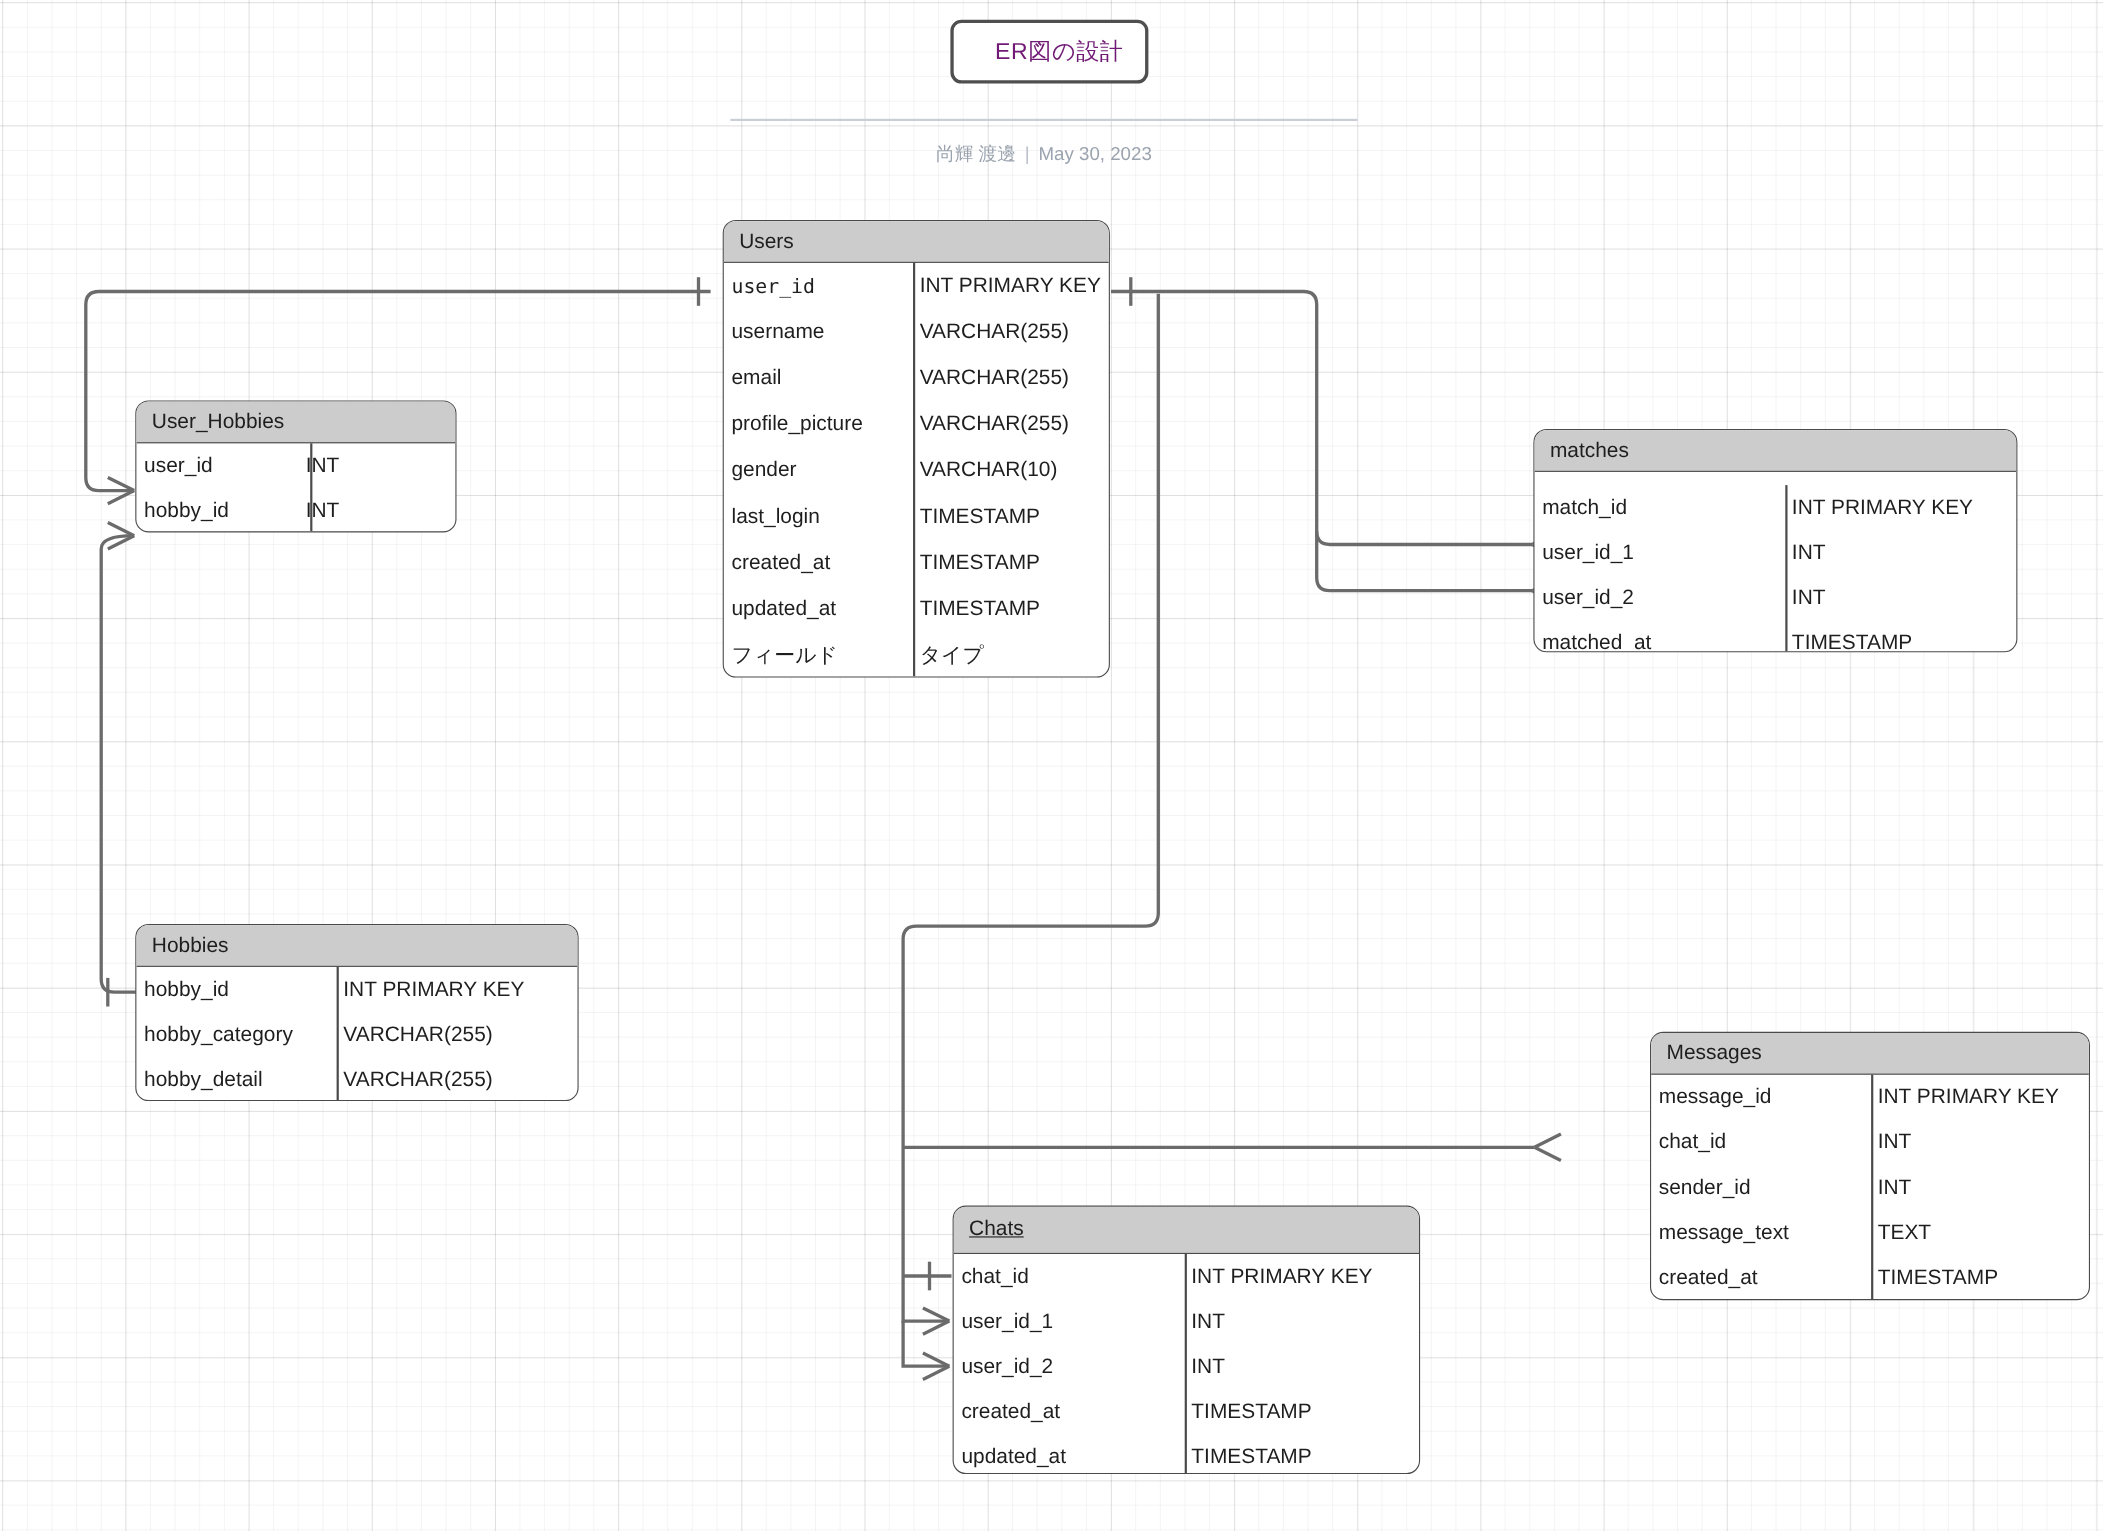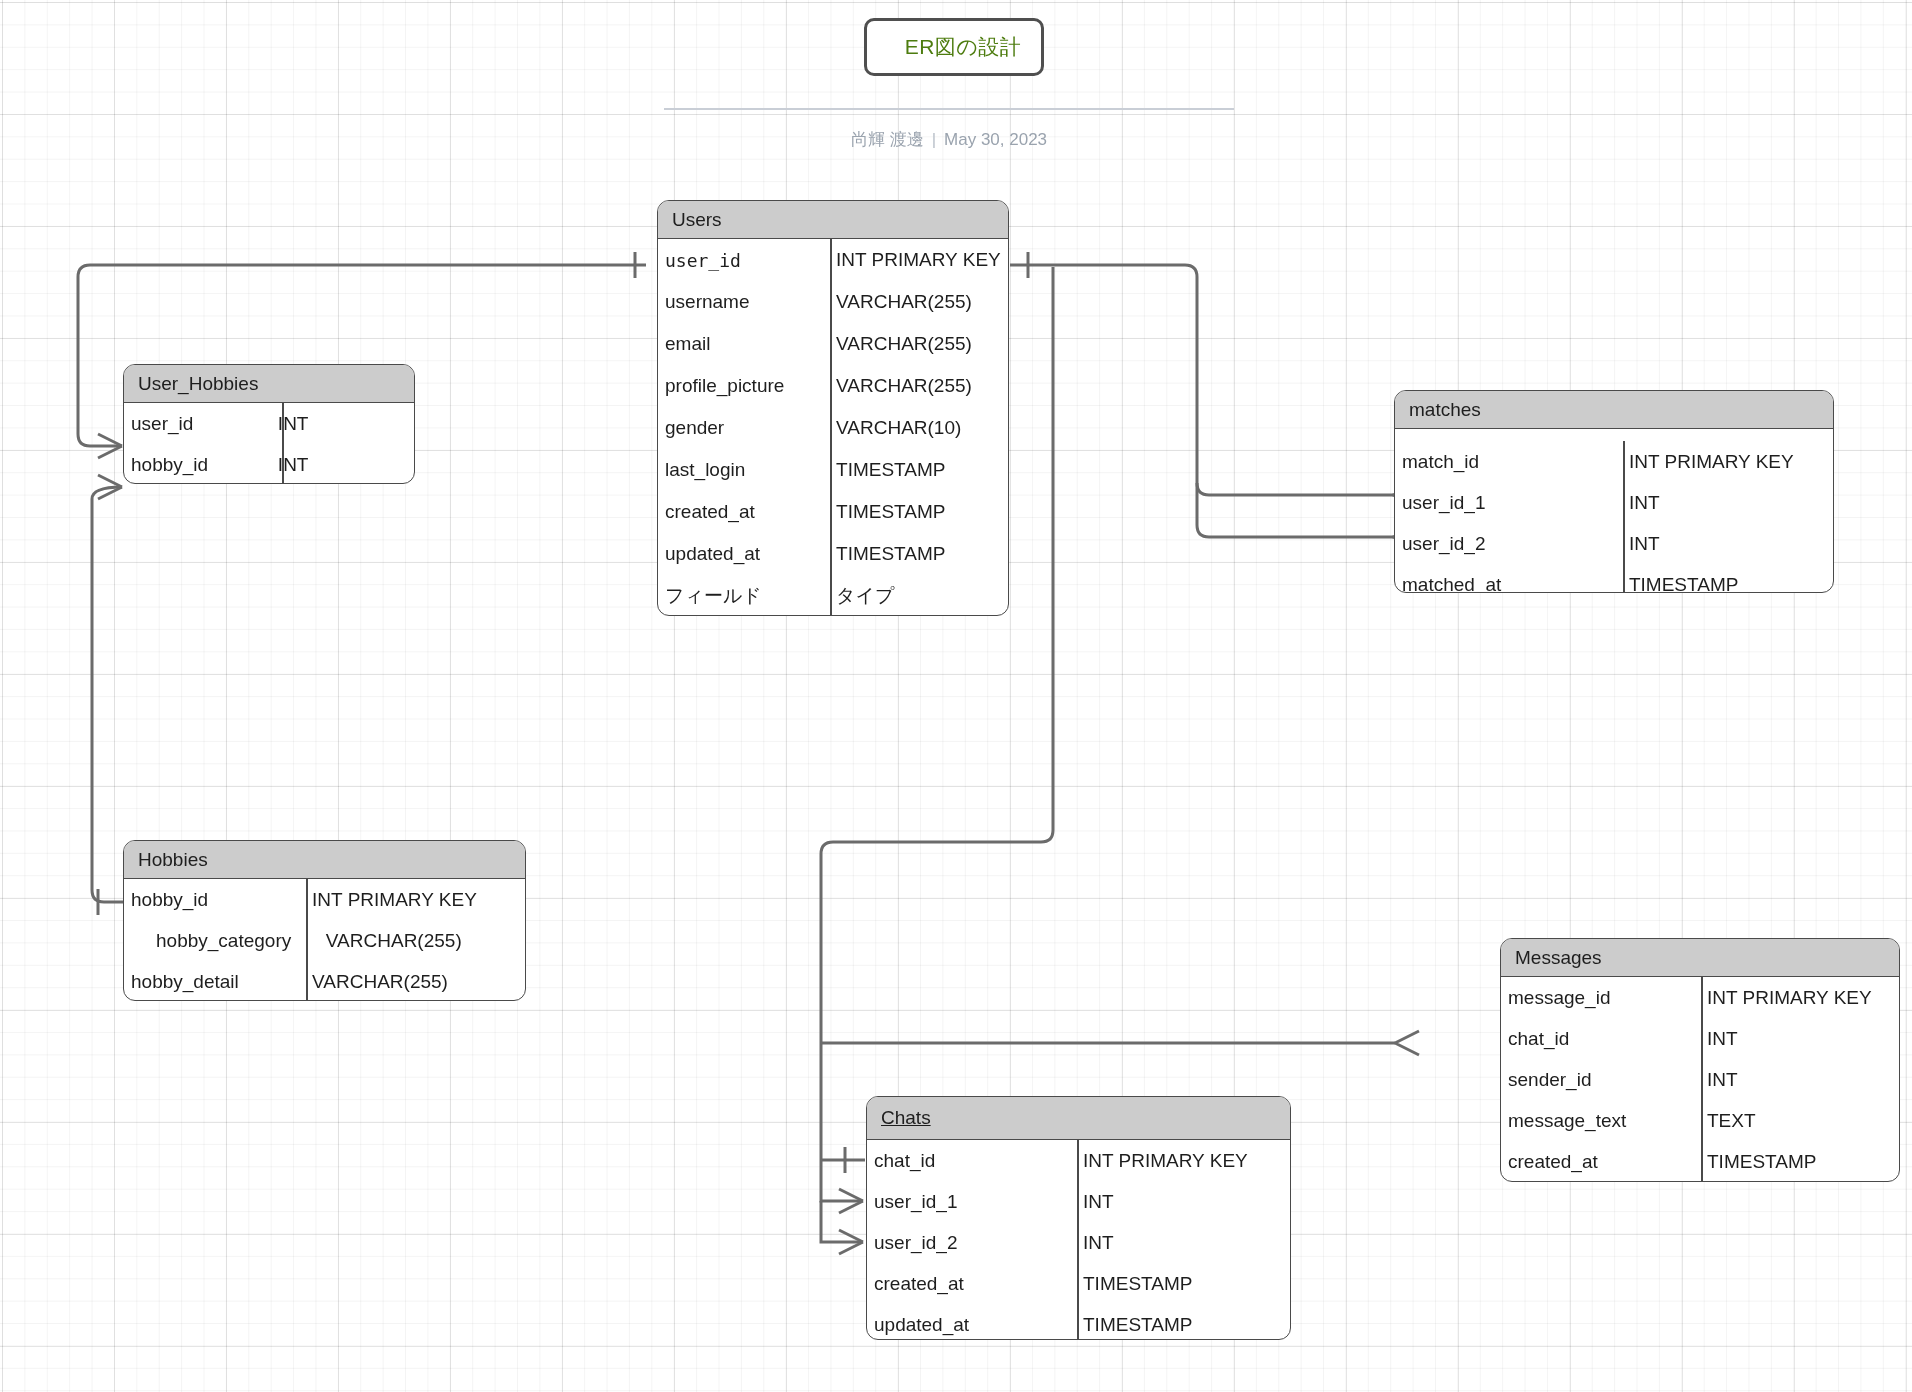--- a/index.html
+++ b/index.html
@@ -37,21 +37,21 @@
     border: 3px solid #4f4f4f;
     border-radius: 10px;
     background: #ffffff;
     display: flex;
     align-items: center;
     justify-content: center;
     box-sizing: border-box;
   }
   #title-text {
     font-size: 21px;
-    color: #4d7c0f;
+    color: #701a75;
     letter-spacing: 0.5px;
     margin-left: 18px;
   }
   #title-rule {
     position: absolute;
     left: 664px;
     top: 108px;
     width: 570px;
     height: 2px;
     background: #c9ced6;
@@ -233,21 +233,21 @@
     <div class="table-header" style="height:38px;">
       <span>Hobbies</span>
     </div>
     <div class="table-body" style="height:121px;">
       <div class="col-divider" style="left:182px;"></div>
       <div class="row" style="height:41px;">
         <div class="cell-field" style="width:182px;">hobby_id</div>
         <div class="cell-type" style="width:221px;">INT PRIMARY KEY</div>
       </div>
       <div class="row" style="height:41px;">
-        <div class="cell-field" style="width:182px;margin-left:25px;">hobby_category</div>
+        <div class="cell-field" style="width:182px;">hobby_category</div>
         <div class="cell-type" style="width:221px;">VARCHAR(255)</div>
       </div>
       <div class="row" style="height:41px;">
         <div class="cell-field" style="width:182px;">hobby_detail</div>
         <div class="cell-type" style="width:221px;">VARCHAR(255)</div>
       </div>
     </div>
   </div>
 
   <div class="table" style="left:1394px; top:390px; width:440px; height:203px;">

